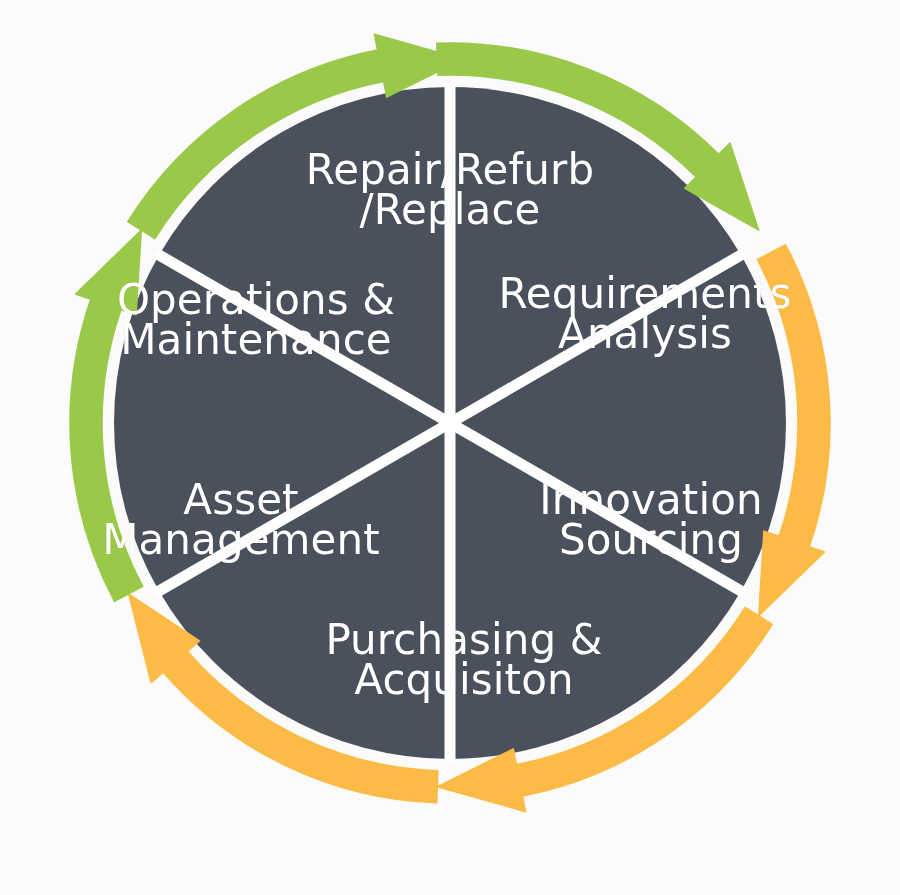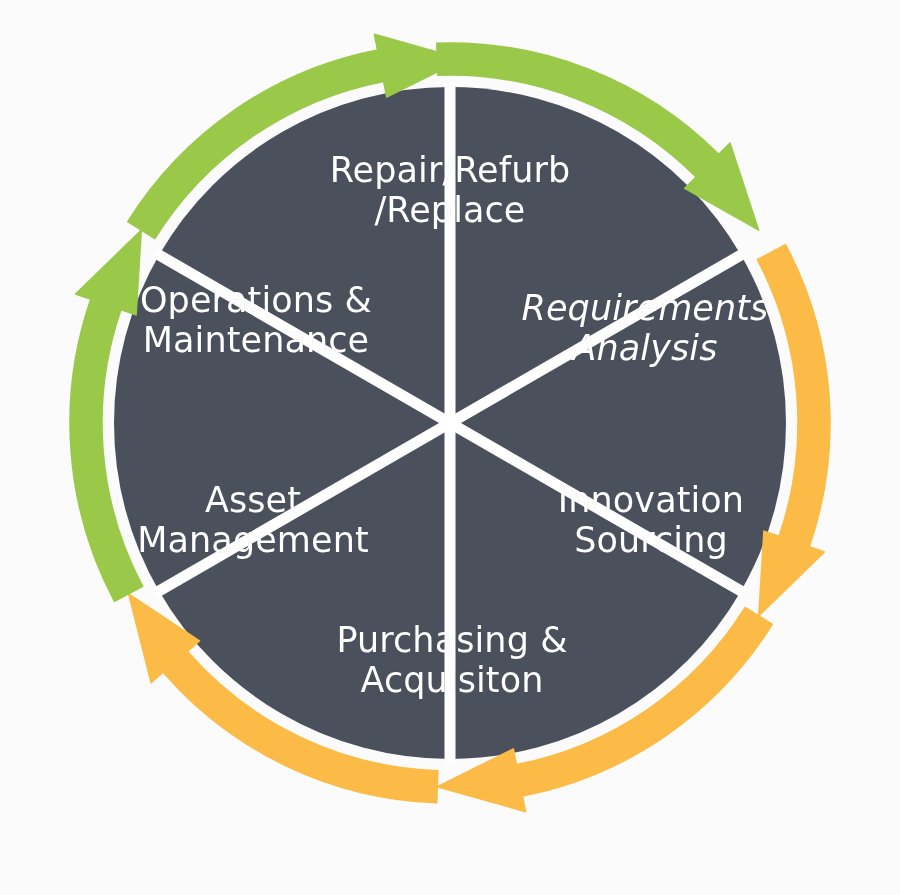--- a/index.html
+++ b/index.html
@@ -25,21 +25,21 @@
     top: 0;
     width: 900px;
     height: 895px;
     display: block;
   }
   .segment-label {
     position: absolute;
     text-align: center;
     color: #ffffff;
     font-family: "DejaVu Sans", sans-serif;
-    font-size: 35px;
+    font-size: 42px;
     line-height: 40px;
     letter-spacing: 0.1px;
     white-space: pre-line;
     pointer-events: none;
     text-shadow: 0 0 1px rgba(0,0,0,0.18);
   }
 </style>
 </head>
 <body>
 
@@ -67,24 +67,24 @@
         <path d="M 745.12 607.41 L 772.26 624.37 A 380 380 0 0 1 522.51 796.02 L 525.56 811.72 L 437.30 786.78 L 513.35 748.90 L 516.40 764.61 A 348 348 0 0 0 745.12 607.41 Z" fill="#fbbb46" stroke="#fbbb46" stroke-width="1.5" stroke-linejoin="round"></path>
         <path d="M 437.85 770.79 L 436.74 802.77 A 380 380 0 0 1 163.21 672.30 L 151.14 682.80 L 128.61 593.89 L 199.44 640.81 L 187.36 651.31 A 348 348 0 0 0 437.85 770.79 Z" fill="#fbbb46" stroke="#fbbb46" stroke-width="1.5" stroke-linejoin="round"></path>
         <path d="M 142.73 586.38 L 114.48 601.40 A 380 380 0 0 1 90.70 299.28 L 75.57 294.08 L 141.31 230.11 L 136.09 314.91 L 120.96 309.70 A 348 348 0 0 0 142.73 586.38 Z" fill="#9ac94a" stroke="#9ac94a" stroke-width="1.5" stroke-linejoin="round"></path>
         <path d="M 154.88 238.59 L 127.74 221.63 A 380 380 0 0 1 377.49 49.98 L 374.44 34.28 L 462.70 59.22 L 386.65 97.10 L 383.60 81.39 A 348 348 0 0 0 154.88 238.59 Z" fill="#9ac94a" stroke="#9ac94a" stroke-width="1.5" stroke-linejoin="round"></path>
       </g>
   </svg>
 
   <div id="labels-layer">
       <div class="segment-label" style="left: 270px; top: 150px; width: 360px;">Repair/Refurb
 /Replace</div>
-      <div class="segment-label" style="left: 465px; top: 288px; width: 360px; font-style: italic;">Requirements
+      <div class="segment-label" style="left: 465px; top: 274px; width: 360px;">Requirements
 Analysis</div>
       <div class="segment-label" style="left: 471px; top: 480px; width: 360px;">Innovation
 Sourcing</div>
-      <div class="segment-label" style="left: 272px; top: 620px; width: 360px;">Purchasing &amp;
+      <div class="segment-label" style="left: 284px; top: 620px; width: 360px;">Purchasing &amp;
 Acquisiton</div>
-      <div class="segment-label" style="left: 73px; top: 480px; width: 360px; text-align: center;">Asset
+      <div class="segment-label" style="left: 61px; top: 480px; width: 360px; text-align: center;">Asset
 Management</div>
       <div class="segment-label" style="left: 76px; top: 280px; width: 360px;">Operations &amp;
 Maintenance</div>
     </div>
 </div>
 
 </body></html>

